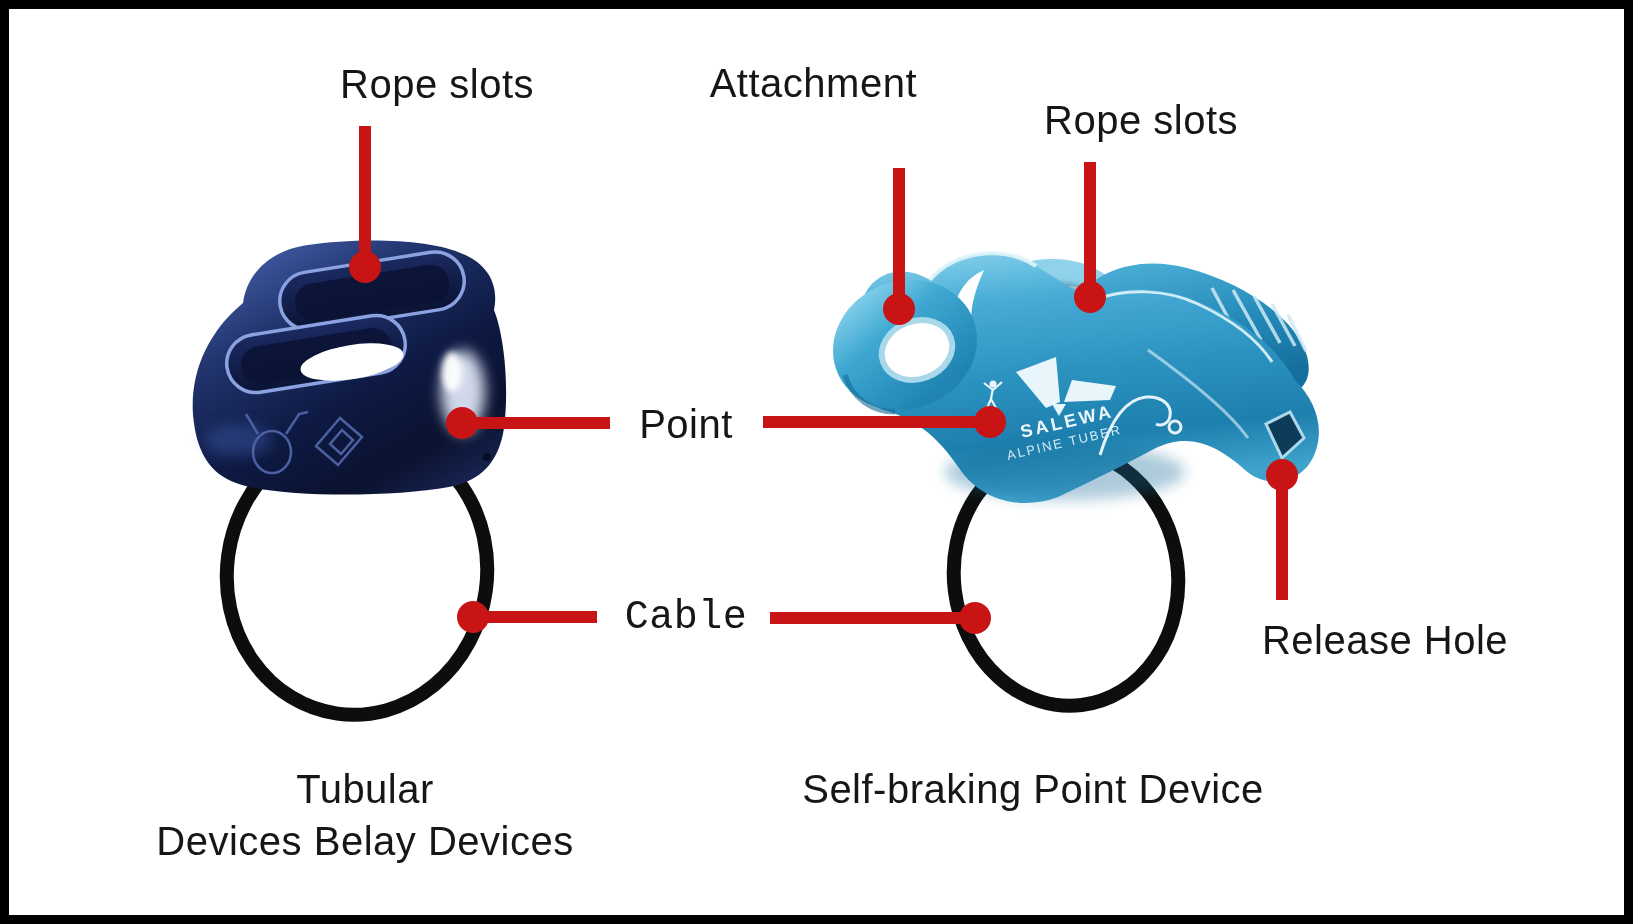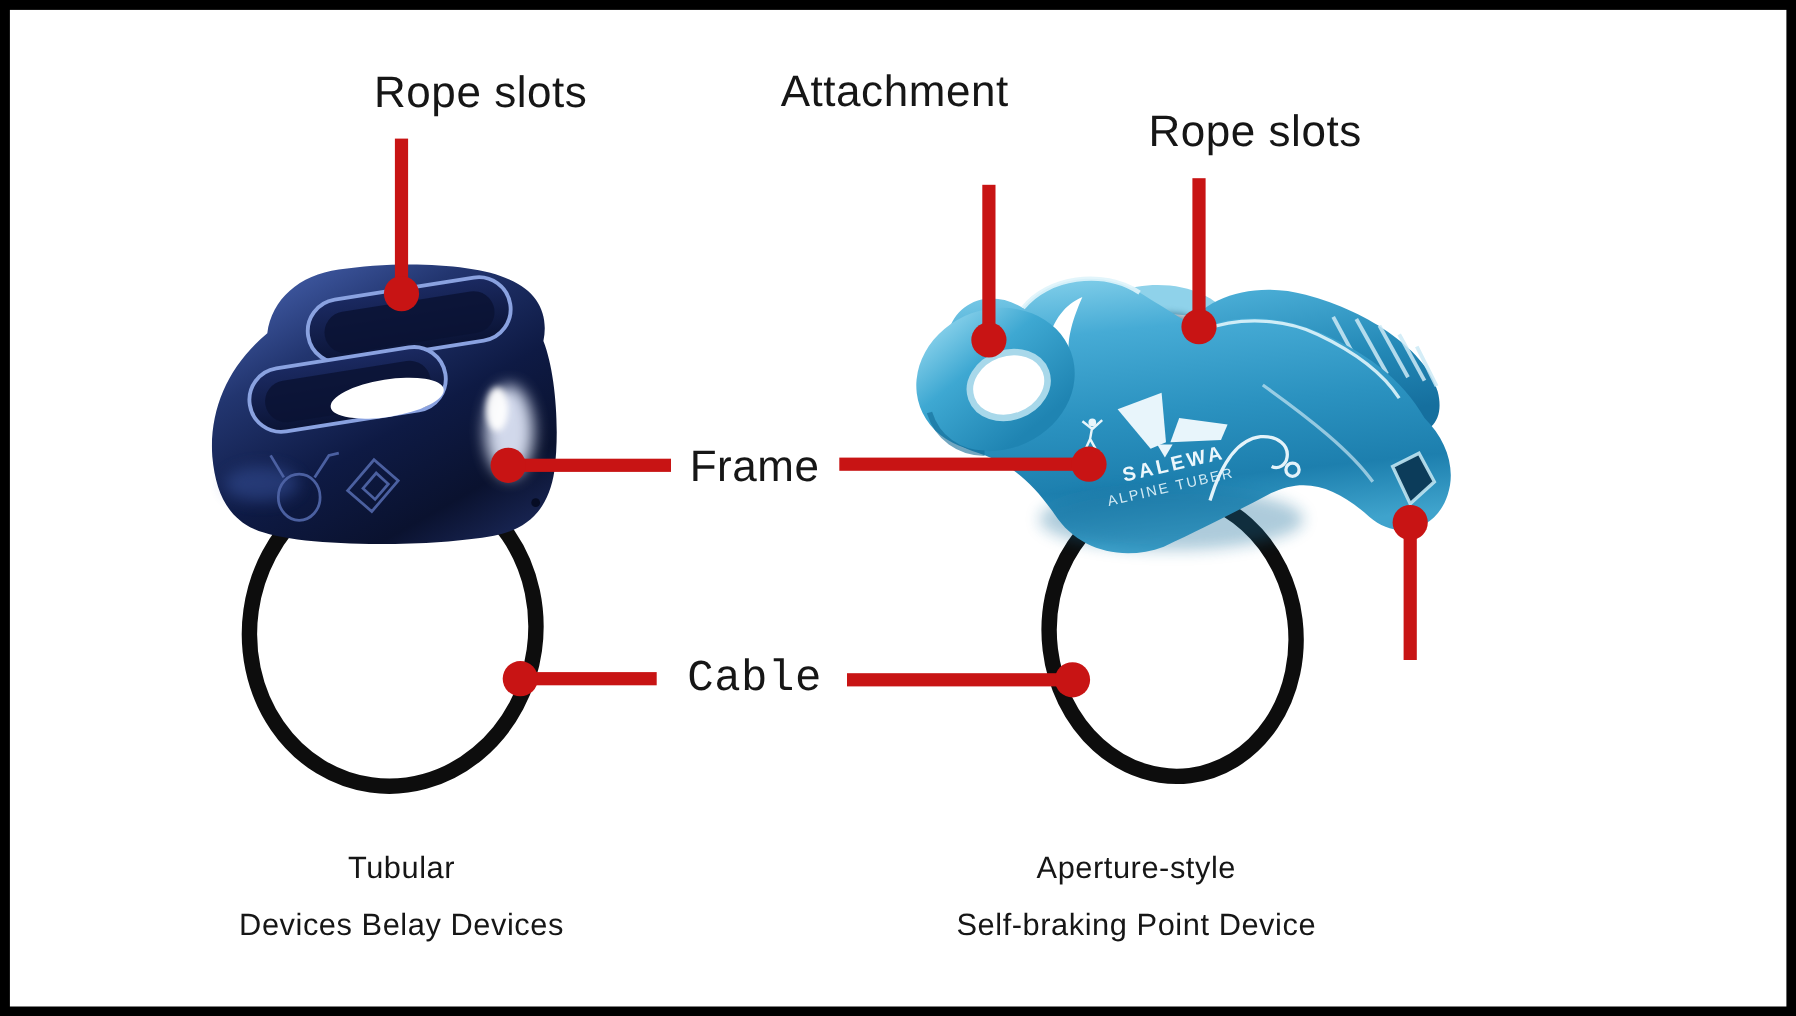--- a/index.html
+++ b/index.html
@@ -9,21 +9,21 @@
   }
   .frame-border{position:absolute;inset:0;border:9px solid #000;z-index:40;pointer-events:none;}
   .art{position:absolute;left:0;top:0;width:1633px;height:924px;z-index:1;}
   .label{
     position:absolute;font-size:40px;color:#161616;letter-spacing:0.5px;
     white-space:nowrap;z-index:30;line-height:1.2;
   }
   .center{transform:translateX(-50%);}
   .right-align{text-align:right;}
   .caption{
-    position:absolute;font-size:28px;color:#161616;text-align:center;
+    position:absolute;font-size:40px;color:#161616;text-align:center;
     line-height:52px;transform:translateX(-50%);letter-spacing:0.5px;
     white-space:nowrap;z-index:30;
   }
   .connector{position:absolute;background:#c81414;z-index:20;}
   .dot{position:absolute;width:32px;height:32px;border-radius:50%;background:#c81414;z-index:21;}
 </style>
 </head>
 <body>
 
 <div class="canvas">
@@ -214,29 +214,29 @@
   <div class="dot" style="left:1266px;top:459px;"></div>
 
   <div class="label center" style="left:437px;top:60px;">Rope slots</div>
 
   <div class="label right-align" style="right:716px;top:56px;line-height:54px;">
     <div>Attachment</div>
   </div>
 
   <div class="label center" style="left:1141px;top:96px;">Rope slots</div>
 
-  <div class="label center" style="left:686px;top:400px;">Frame</div>
+  <div class="label center" style="left:686px;top:400px;">Point</div>
 
   <div class="label center" style="left:686px;top:594px;font-family:Liberation Mono, monospace;">Cable</div>
 
+  <div class="label center" style="left:1385px;top:616px;">Release Hole</div>
 
   <div class="caption" style="left:365px;top:763px;">
     <div>Tubular</div>
     <div>Devices Belay Devices</div>
   </div>
 
   <div class="caption" style="left:1033px;top:763px;">
-    <div>Aperture-style</div>
     <div>Self-braking Point Device</div>
   </div>
 
   <div class="frame-border"></div>
 </div>
 
 </body></html>

